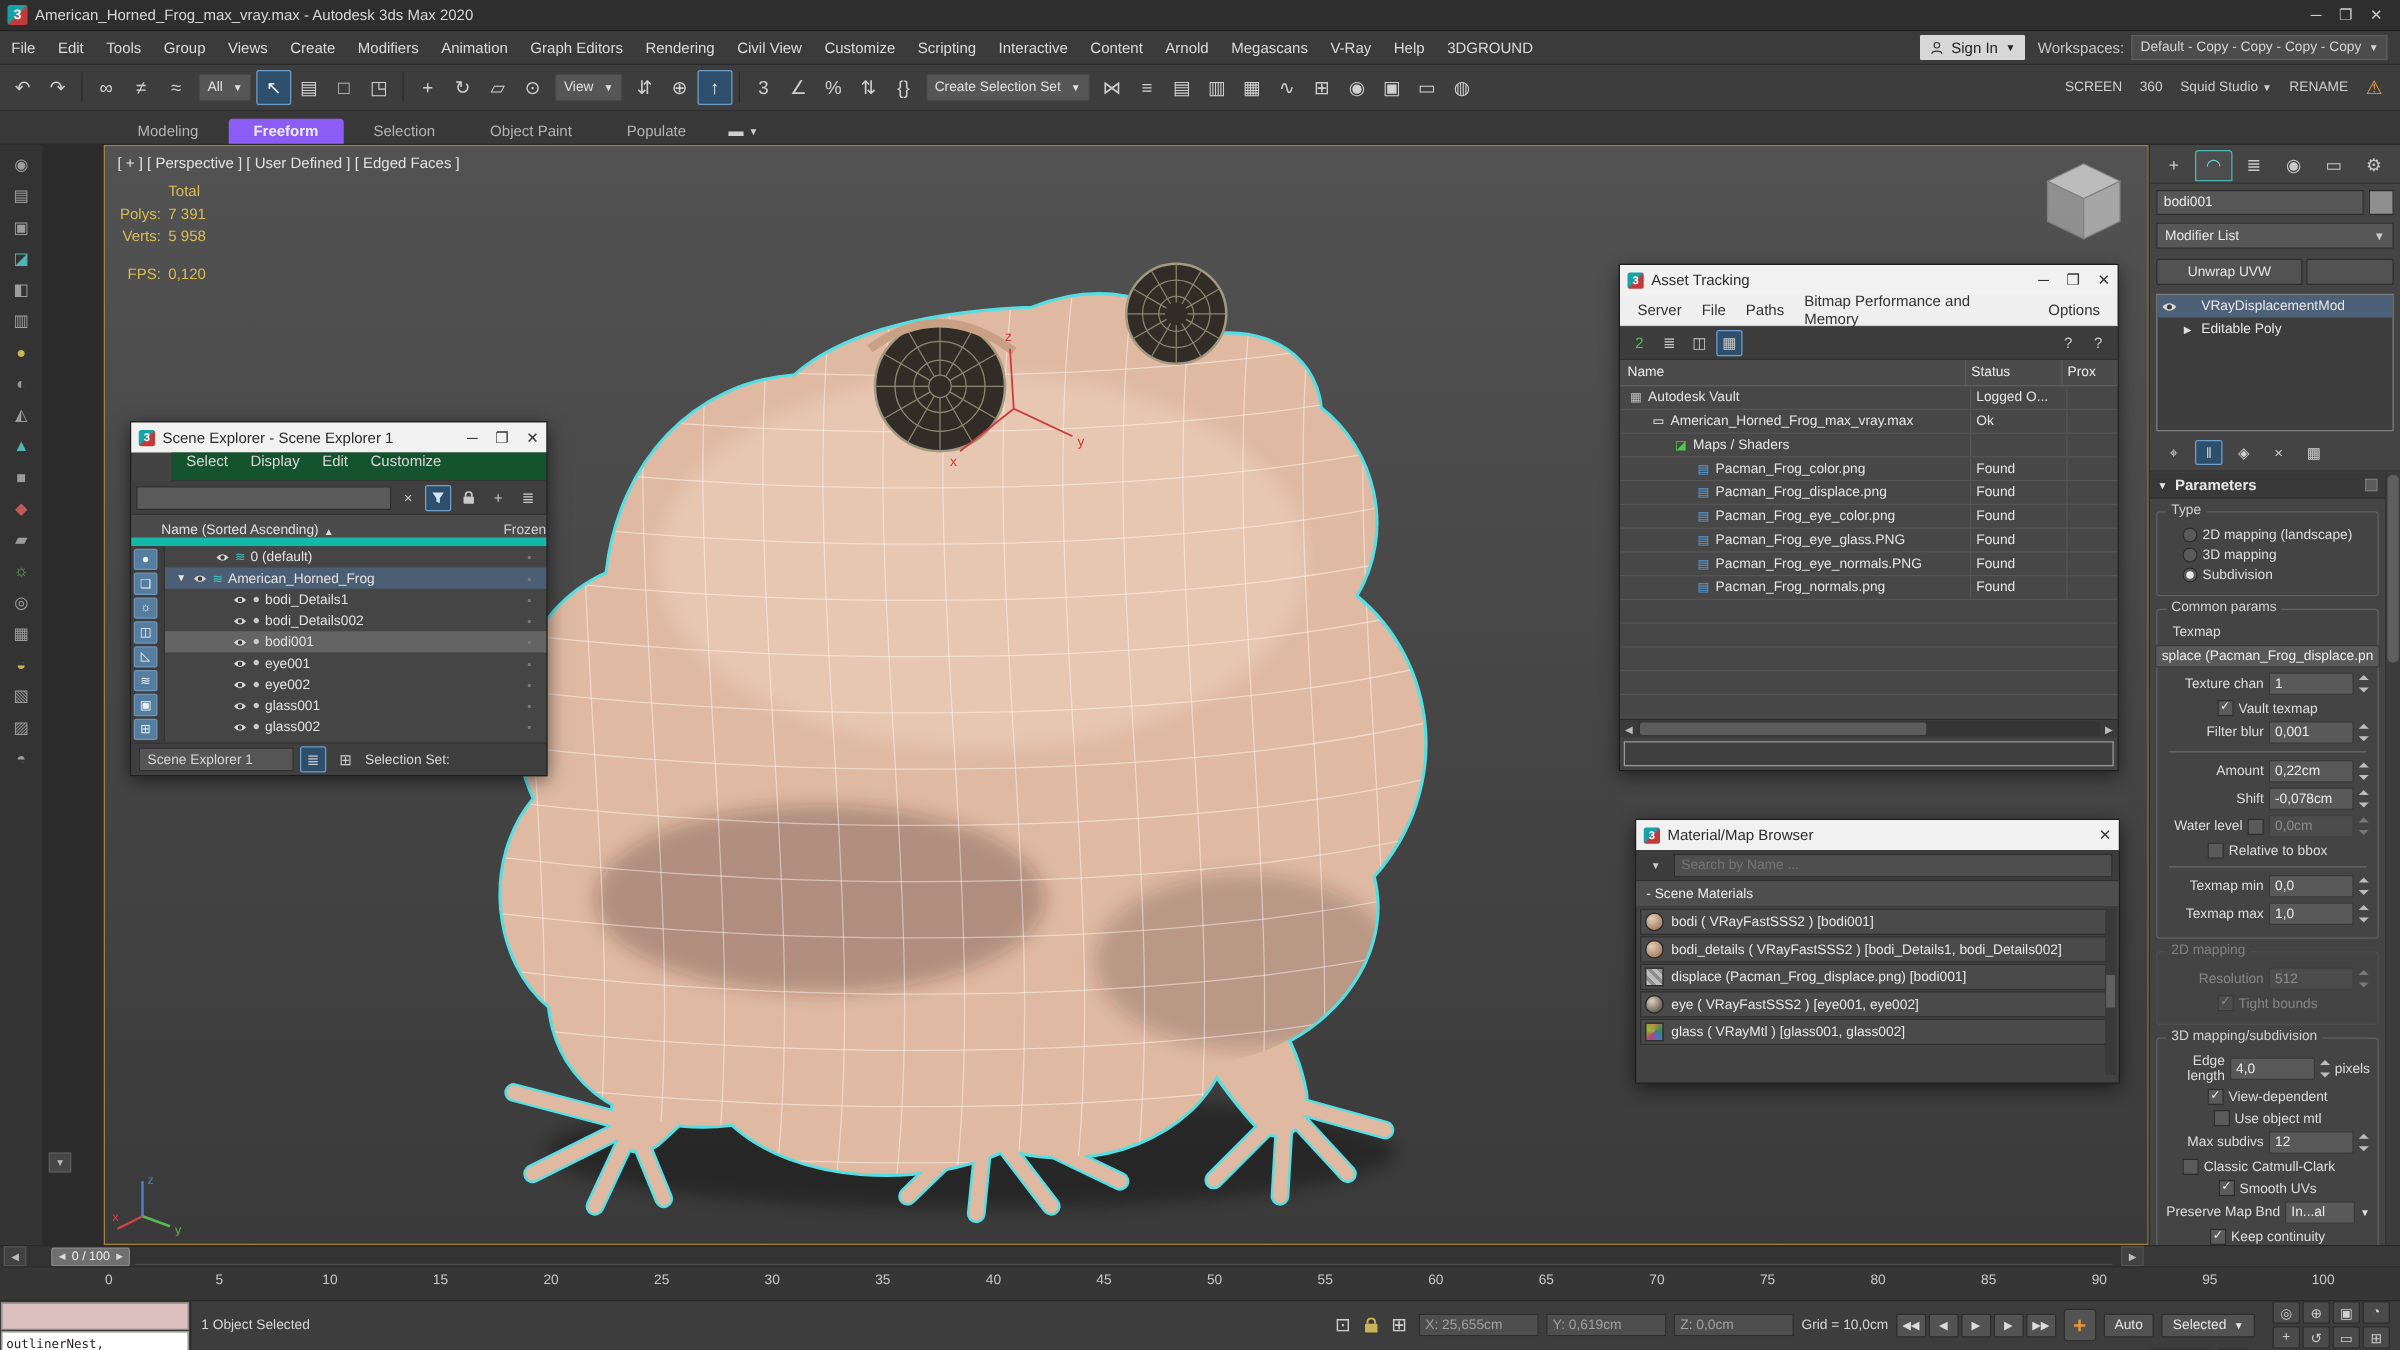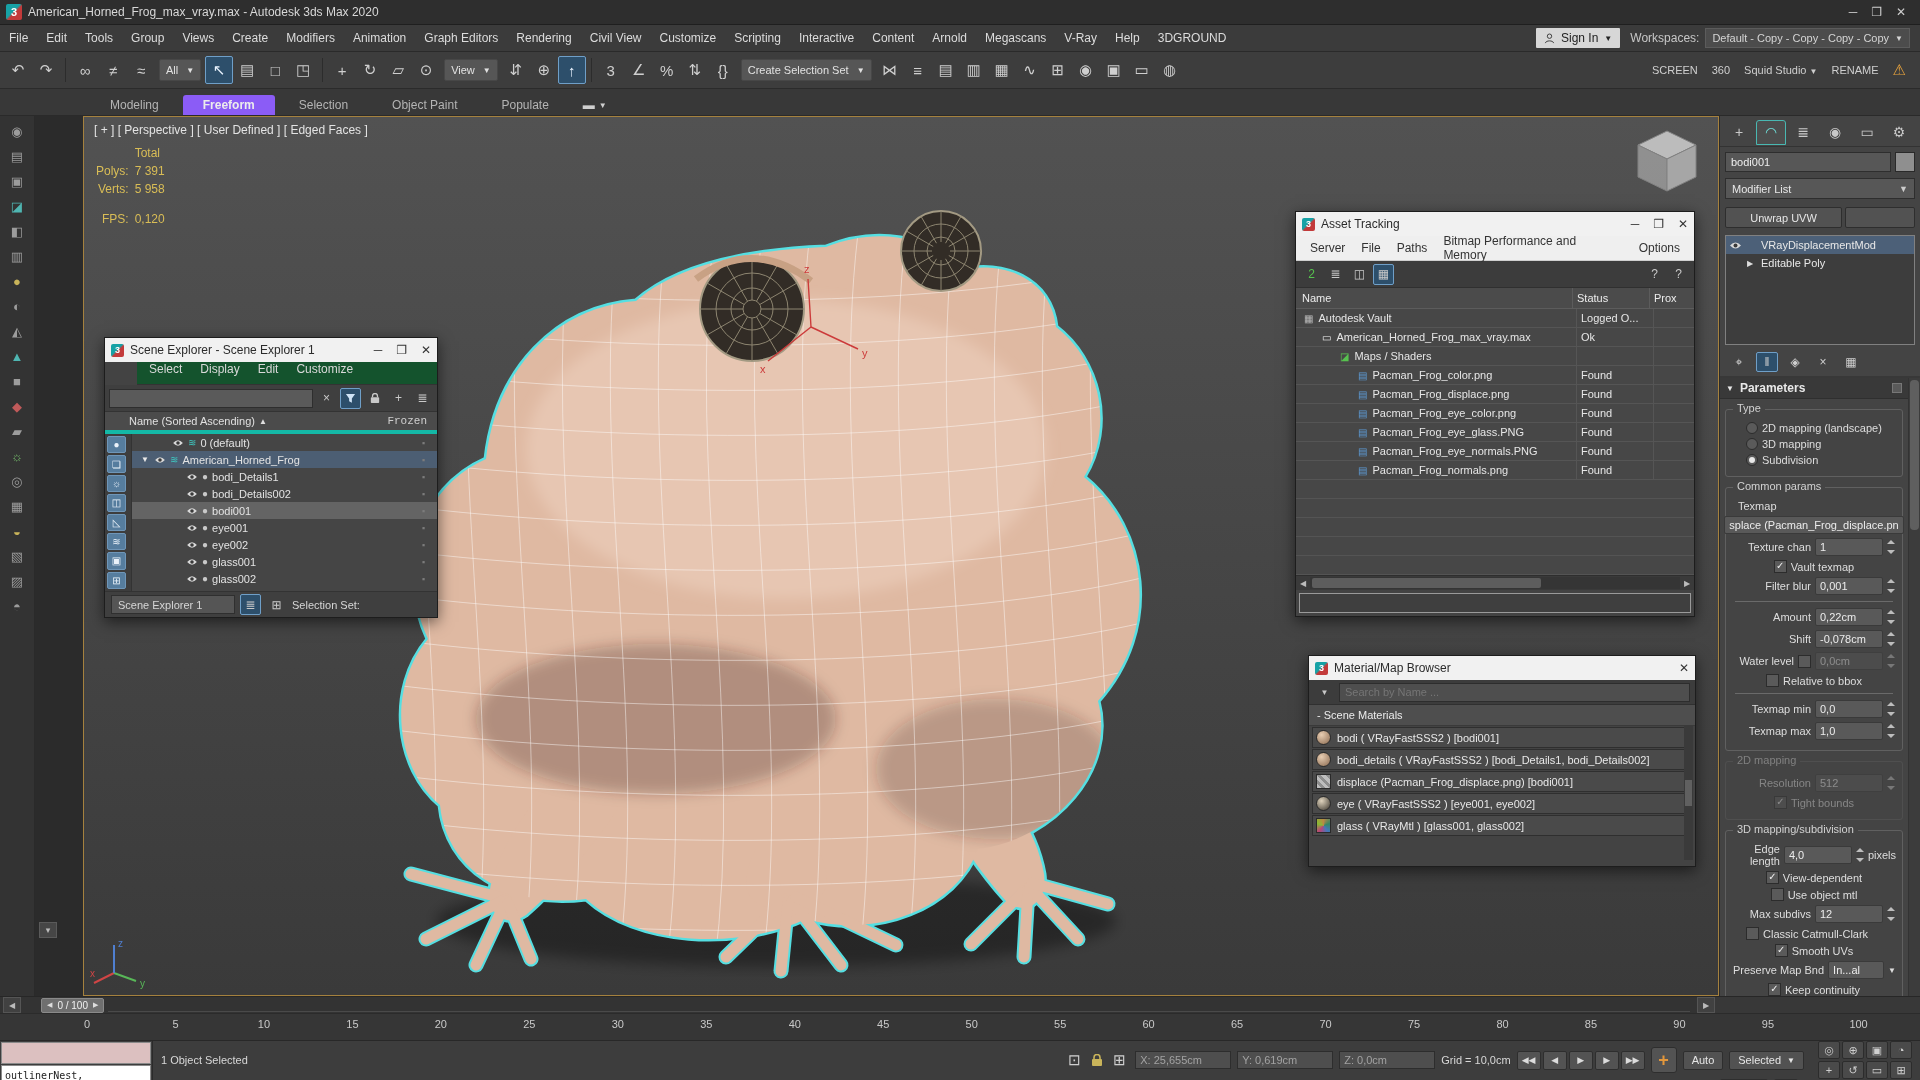--- a/index.html
+++ b/index.html
@@ -57,22 +57,22 @@
   .dmenu{height:22px;background:#14532d;display:flex;align-items:flex-start;gap:2px;padding:0 4px;border-bottom:1px solid #333;margin-left:32px;}
   .dmenu span{padding:0 8px;color:#d9d9d9;}
   .lmenu{height:24px;background:#efefef;display:flex;align-items:center;padding:0 6px;border-bottom:1px solid #cfcfcf;}
   .lmenu span{padding:0 8px;color:#333;}
 
   
   .se-search{height:26px;background:#3f3f3f;display:flex;align-items:center;gap:3px;padding:0 4px;border-bottom:1px solid #333;}
   .se-search input{flex:1;height:17px;background:#5a5a5a;border:1px solid #2e2e2e;color:#eee;font-size:11px;padding:0 4px;}
   .mic{width:19px;height:19px;display:flex;align-items:center;justify-content:center;color:#c9c9c9;font-size:12px;border:1px solid transparent;border-radius:2px;}
   .mic.sel{background:#2d4f6b;border-color:#6f9fc8;}
-  .se-head{height:18px;background:#4b4b4b;display:flex;align-items:center;font-size:11px;color:#e0e0e0;border-bottom:4px solid #14b8a6;padding-left:24px;}
-  .se-head .fz{margin-left:auto;margin-right:10px;color:#cfcfcf;font-family:Liberation Mono, monospace;}
+  .se-head{height:18px;background:#4b4b4b;display:flex;align-items:flex-end;font-size:11px;color:#e0e0e0;border-bottom:7px solid #14b8a6;padding-left:24px;}
+  .se-head .fz{margin-left:auto;margin-right:0;color:#cfcfcf;}
   .se-body{display:flex;height:157px;background:#454545;}
   .se-icons{width:22px;background:#3d3d3d;display:flex;flex-direction:column;gap:2px;padding:2px;border-right:1px solid #333;}
   .sei{width:17px;height:16px;background:#567d9e;border:1px solid #6f96b8;border-radius:2px;color:#eaf2fa;font-size:10px;display:flex;align-items:center;justify-content:center;}
   .se-rows{flex:1;}
   .srow{height:17px;display:flex;align-items:center;gap:4px;font-size:11px;color:#e3e3e3;}
   .srow.sel{background:#4c5e73;}
   .srow.hover{background:#646464;}
   .srow .exp{width:10px;font-size:8px;color:#e8e8e8;text-align:center;}
   .srow .ti{font-size:10px;}
   .t-teal{color:#3fc7c0}.t-gray{color:#c9c9c9}

